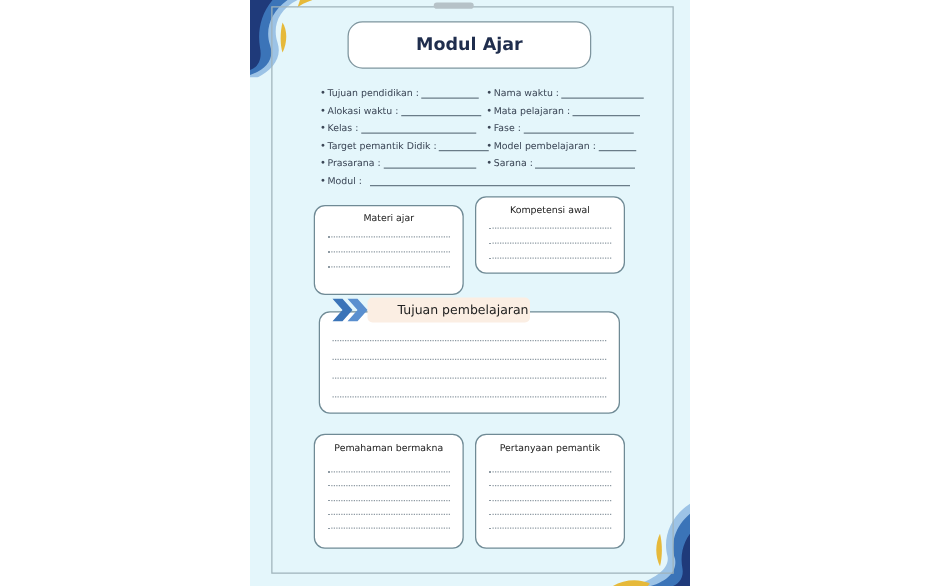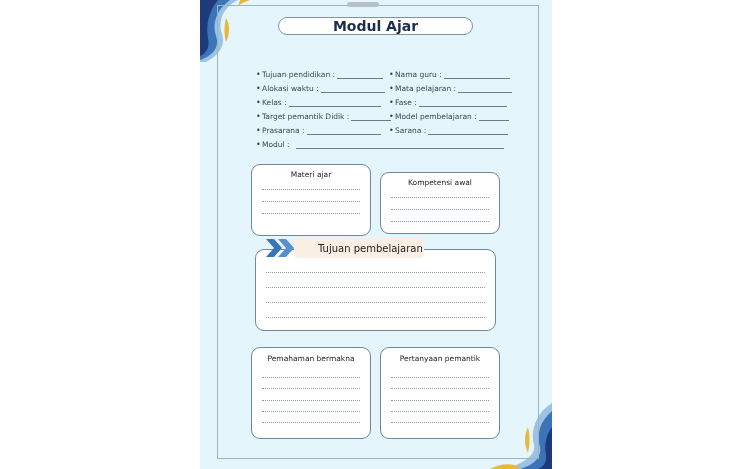--- a/index.html
+++ b/index.html
@@ -17,21 +17,21 @@
   .top-tab {
     position: absolute; left: 147px; top: 2px; width: 32px; height: 5px;
     background: #b6c2c8; border-radius: 3px;
   }
 
   .deco-tl, .deco-br { position: absolute; }
   .deco-tl { left: 0; top: 0; width: 50px; height: 62px; }
   .deco-br { right: 0; bottom: 0; width: 62px; height: 72px; }
 
   .title-box {
-    position: absolute; left: 78px; top: 17px; width: 195px; height: 18px;
+    position: absolute; left: 78px; top: 17px; width: 195px; height: 38px;
     background: #ffffff; border: 1.5px solid #7e959e; border-radius: 12px;
     display: flex; align-items: center; justify-content: center;
   }
   .title-box span { font-family: "DejaVu Sans", sans-serif; font-weight: bold; font-size: 14px; color: #1f2d4d; }
 
   .fields { position: absolute; left: 56px; top: 69px; width: 250px; font-size: 7.5px; color: #3a4555; }
   .field-row { position: absolute; display: flex; align-items: flex-end; height: 10px; }
   .field-row .bullet { width: 6px; font-size: 8px; }
   .field-row .label { white-space: nowrap; }
   .field-row .line { border-bottom: 0.8px solid #6a7c88; height: 7px; margin-left: 2px; }
@@ -104,21 +104,21 @@
       <span class="line" style="width:40px"></span>
     </div>
     <div class="field-row" style="left:0;top:56px;">
       <span class="bullet">•</span>
       <span class="label">Prasarana :</span>
       <span class="line" style="width:74px"></span>
     </div>
 
     <div class="field-row" style="left:133px;top:0;">
       <span class="bullet">•</span>
-      <span class="label">Nama guru :</span>
+      <span class="label">Nama waktu :</span>
       <span class="line" style="width:66px"></span>
     </div>
     <div class="field-row" style="left:133px;top:14px;">
       <span class="bullet">•</span>
       <span class="label">Mata pelajaran :</span>
       <span class="line" style="width:54px"></span>
     </div>
     <div class="field-row" style="left:133px;top:28px;">
       <span class="bullet">•</span>
       <span class="label">Fase :</span>
@@ -142,21 +142,21 @@
     </div>
   </div>
 
   <div class="card" style="left:51px;top:164px;width:120px;height:72px;">
     <div class="card-title" style="top:5px;">Materi ajar</div>
     <div class="dots" style="top:24px;"></div>
     <div class="dots" style="top:36px;"></div>
     <div class="dots" style="top:48px;"></div>
   </div>
 
-  <div class="card" style="left:180px;top:172px;width:120px;height:62px;">
+  <div class="card" style="left:180px;top:157px;width:120px;height:62px;">
     <div class="card-title" style="top:5px;">Kompetensi awal</div>
     <div class="dots" style="top:24px;"></div>
     <div class="dots" style="top:36px;"></div>
     <div class="dots" style="top:48px;"></div>
   </div>
 
   <div class="card" style="left:55px;top:249px;width:241px;height:82px;">
     <div class="dots" style="top:22px;"></div>
     <div class="dots" style="top:37px;"></div>
     <div class="dots" style="top:52px;"></div>

